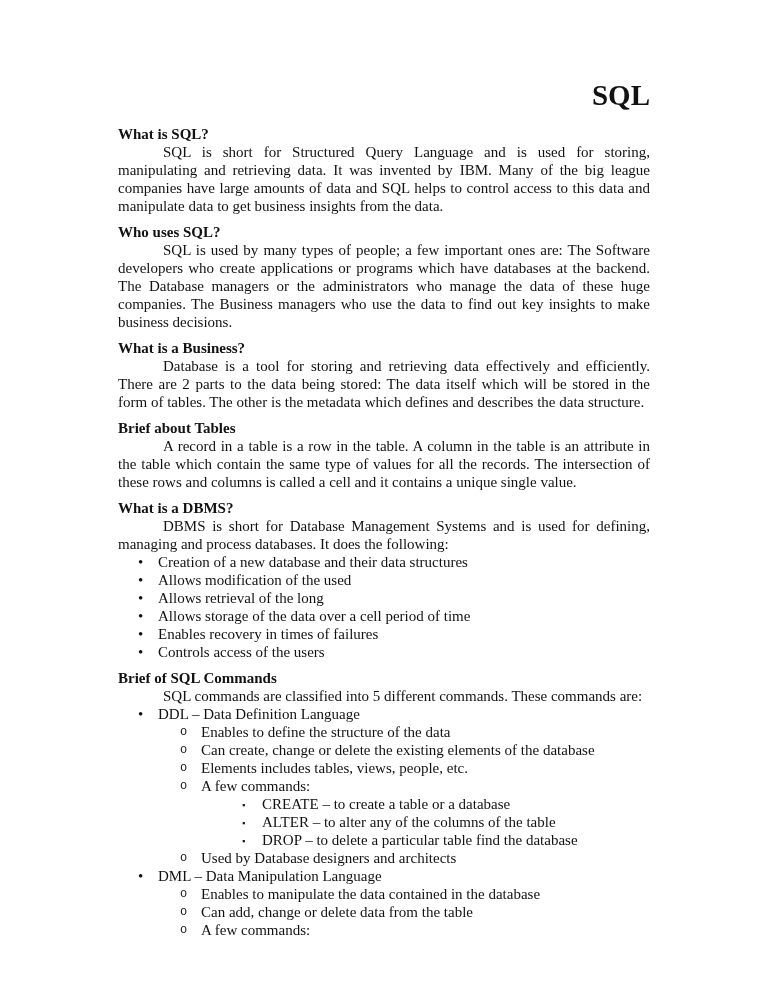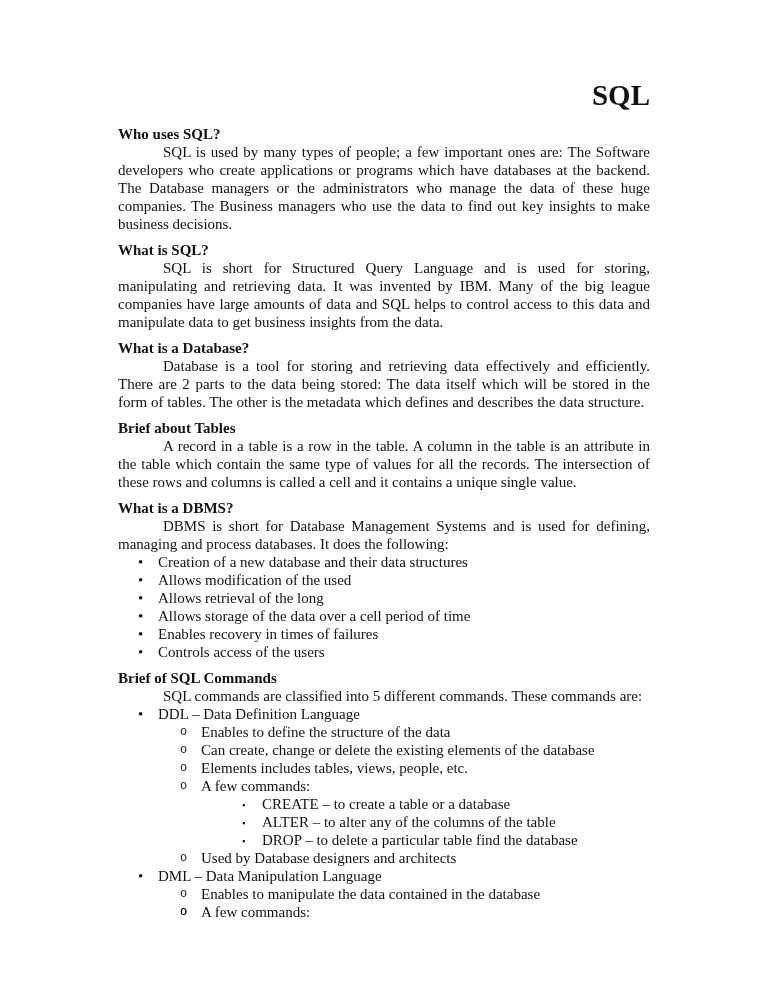--- a/index.html
+++ b/index.html
@@ -61,31 +61,31 @@
   .l3 .txt { margin-left: 144px; }
 </style>
 </head>
 <body>
 
 <div class="page">
 
   <h1 class="doc-title">SQL</h1>
 
   <div class="section">
+    <p class="section-heading">What is SQL?</p>
+    <p class="para">SQL is short for Structured Query Language and is used for storing, manipulating and retrieving data. It was invented by IBM. Many of the big league companies have large amounts of data and SQL helps to control access to this data and manipulate data to get business insights from the data.</p>
+  </div>
+
+  <div class="section">
     <p class="section-heading">Who uses SQL?</p>
     <p class="para">SQL is used by many types of people; a few important ones are: The Software developers who create applications or programs which have databases at the backend. The Database managers or the administrators who manage the data of these huge companies. The Business managers who use the data to find out key insights to make business decisions.</p>
   </div>
 
   <div class="section">
-    <p class="section-heading">What is SQL?</p>
-    <p class="para">SQL is short for Structured Query Language and is used for storing, manipulating and retrieving data. It was invented by IBM. Many of the big league companies have large amounts of data and SQL helps to control access to this data and manipulate data to get business insights from the data.</p>
-  </div>
-
-  <div class="section">
-    <p class="section-heading">What is a Database?</p>
+    <p class="section-heading">What is a Business?</p>
     <p class="para">Database is a tool for storing and retrieving data effectively and efficiently. There are 2 parts to the data being stored: The data itself which will be stored in the form of tables. The other is the metadata which defines and describes the data structure.</p>
   </div>
 
   <div class="section">
     <p class="section-heading">Brief about Tables</p>
     <p class="para">A record in a table is a row in the table. A column in the table is an attribute in the table which contain the same type of values for all the records. The intersection of these rows and columns is called a cell and it contains a unique single value.</p>
   </div>
 
   <div class="section">
     <p class="section-heading">What is a DBMS?</p>
@@ -161,20 +161,21 @@
       <div class="li l1">
         <span class="marker">•</span>
         <span class="txt">DML – Data Manipulation Language</span>
       </div>
       <div class="li l2">
         <span class="marker">o</span>
         <span class="txt">Enables to manipulate the data contained in the database</span>
       </div>
       <div class="li l2">
         <span class="marker">o</span>
+        <span class="txt">Can add, change or delete data from the table</span>
       </div>
       <div class="li l2">
         <span class="marker">o</span>
         <span class="txt">A few commands:</span>
       </div>
     </div>
   </div>
 
 </div>
 

